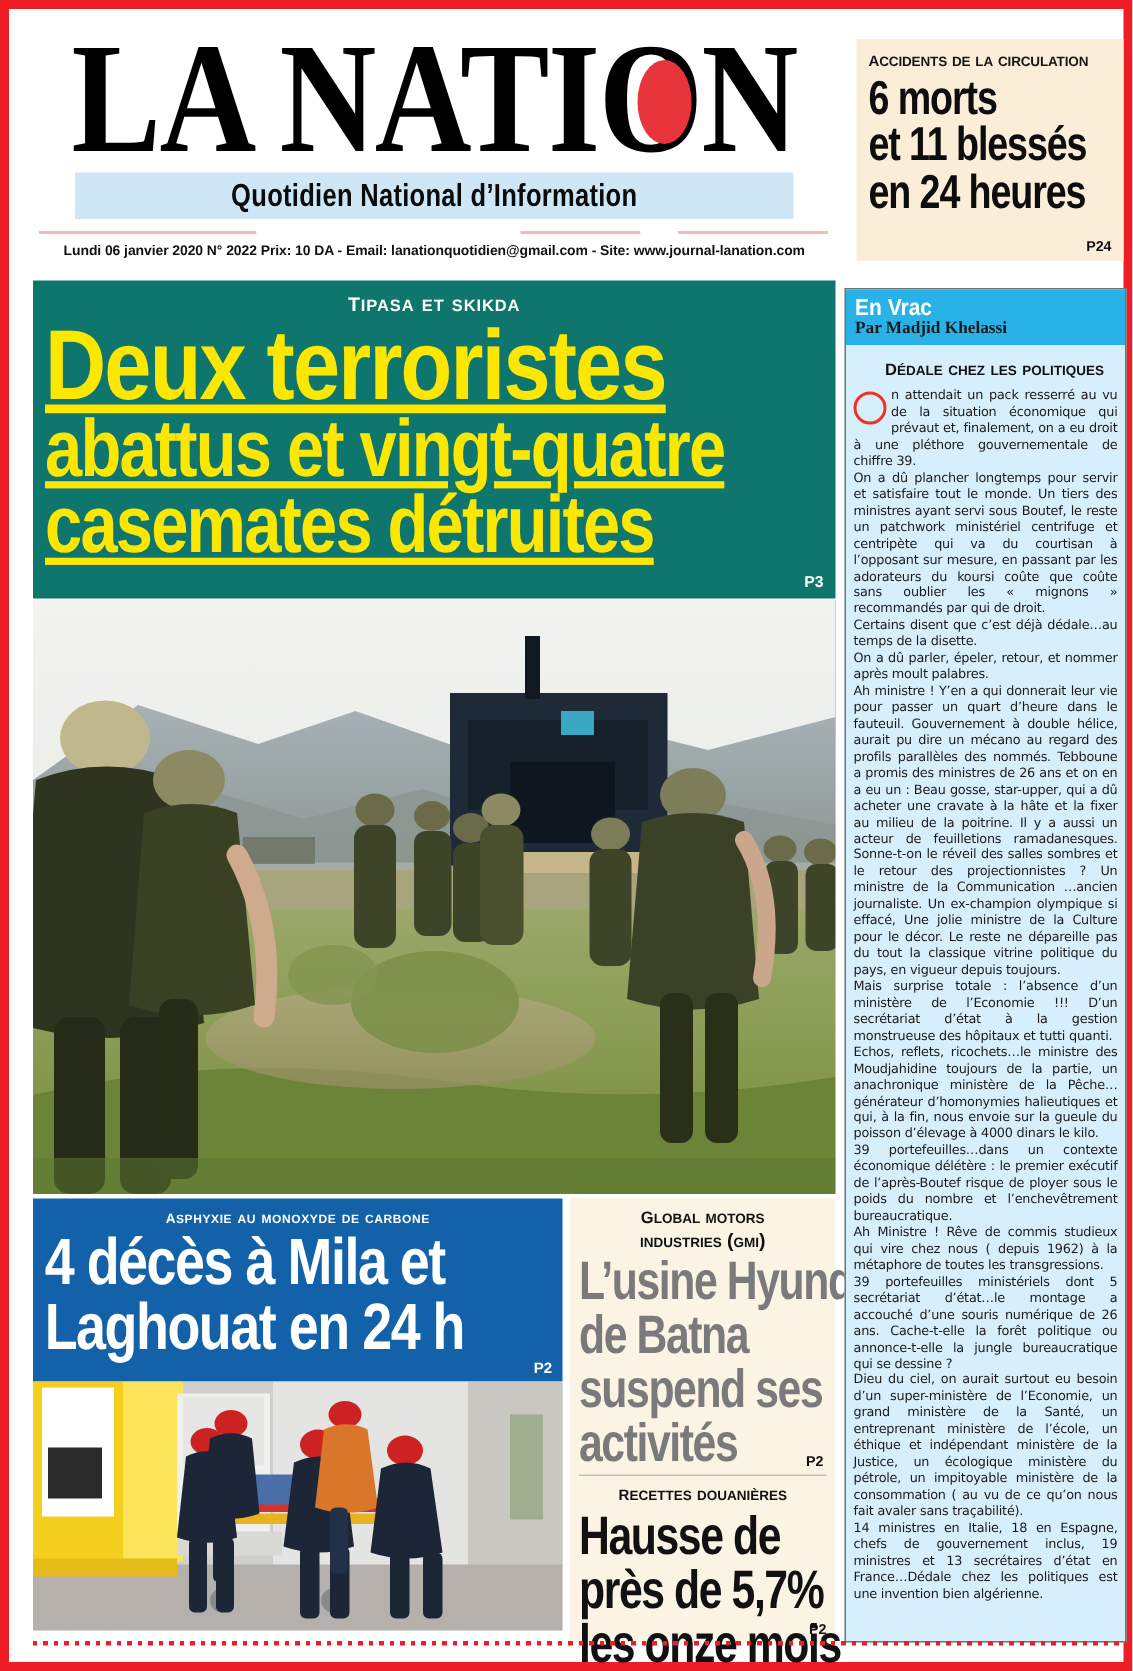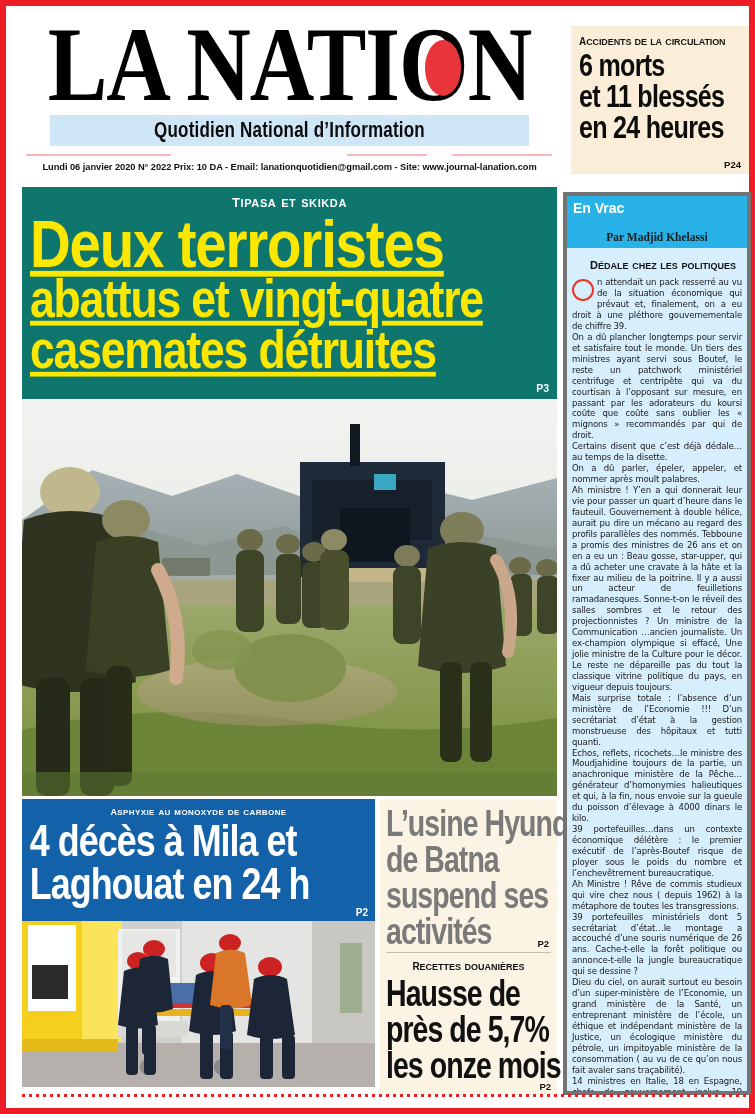--- a/index.html
+++ b/index.html
@@ -258,37 +258,37 @@
   .mc-page2 {
     position: absolute; right: 6px; bottom: 3px;
     font-size: 9.5px; font-weight: bold; color: #111;
   }
   
   .envrac {
     position: absolute;
     left: 557px; top: 186px;
     width: 188px; height: 903px;
     background: #d7eefc;
-    border: 4px solid #737373;
+    border: 1px solid #737373;
     overflow: hidden;
   }
   .ev-band {
     background: #29b2e8;
     padding: 3px 6px 5px 6px;
   }
   .ev-title {
     color: #ffffff;
     font-weight: bold;
     font-size: 14px;
     transform: scaleY(1.1);
     transform-origin: left top;
   }
   .ev-author {
-    text-align: center;
-    margin-top: 16px;
+    text-align: left;
+    margin-top: 1px;
     font-family: "Liberation Serif", serif;
     font-weight: bold;
     font-size: 11.5px;
     color: #1b1b1b;
   }
   .ev-head {
     text-align: center;
     font-weight: bold;
     font-size: 13.2px;
     color: #111;
@@ -510,20 +510,24 @@
         <ellipse cx="248" cy="46" rx="12" ry="10" fill="#cc2222"></ellipse>
         <path d="M232 58 q17 -8 33 0 l8 56 q-24 8 -48 0 Z"></path>
         <rect x="238" y="114" width="13" height="44" rx="4"></rect>
           <rect x="260" y="114" width="13" height="44" rx="4"></rect>
       </g>
     </svg>
   </div>
 
   <div class="midcol">
     <div>
+      <div class="mc-kicker">
+        <div>Global Motors</div>
+        <div>Industries (GMI)</div>
+      </div>
       <div class="mc-head-grey">
         <div>L’usine Hyundai</div>
         <div>de Batna</div>
         <div>suspend ses</div>
         <div>activités</div>
       </div>
       <div class="mc-page">P2</div>
     </div>
 
     <div class="mc-divider"></div>
@@ -545,21 +549,21 @@
       <div class="ev-title">En Vrac</div>
       <div class="ev-author">Par Madjid Khelassi</div>
     </div>
     <div class="ev-head">Dédale chez les politiques</div>
     <div class="ev-body">
       <span class="dropcap-o"></span>
       <div id="ev-paras">
           <p>n attendait un pack resserré au vu de la situation économique qui prévaut et, finalement, on a eu droit à une pléthore gouvernementale de chiffre 39.</p>
           <p>On a dû plancher longtemps pour servir et satisfaire tout le monde. Un tiers des ministres ayant servi sous Boutef, le reste un patchwork ministériel centrifuge et centripète qui va du courtisan à l’opposant sur mesure, en passant par les adorateurs du koursi coûte que coûte sans oublier les « mignons » recommandés par qui de droit.</p>
           <p>Certains disent que c’est déjà dédale…au temps de la disette.</p>
-          <p> On a dû parler, épeler, appeler, et nommer après moult palabres.</p>
+          <p> On a dû parler, épeler, retour, et nommer après moult palabres.</p>
           <p>Ah ministre ! Y’en a qui donnerait leur vie pour passer un quart d’heure dans le fauteuil. Gouvernement à double hélice, aurait pu dire un mécano au regard des profils parallèles des nommés. Tebboune a promis des ministres de 26 ans et on en a eu un : Beau gosse, star-upper, qui a dû acheter une cravate à la hâte et la fixer au milieu de la poitrine. Il y a aussi un acteur de feuilletions ramadanesques. Sonne-t-on le réveil des salles sombres et le retour des projectionnistes ? Un ministre de la Communication …ancien journaliste. Un ex-champion olympique si effacé, Une jolie ministre de la Culture pour le décor. Le reste ne dépareille pas du tout la classique vitrine politique du pays, en vigueur depuis toujours.</p>
           <p>Mais surprise totale : l’absence d’un ministère de l’Economie !!! D’un secrétariat d’état à la gestion monstrueuse des hôpitaux et tutti quanti.</p>
           <p>Echos, reflets, ricochets…le ministre des Moudjahidine toujours de la partie, un anachronique ministère de la Pêche…générateur d’homonymies halieutiques et qui, à la fin, nous envoie sur la gueule du poisson d’élevage à 4000 dinars le kilo.</p>
           <p>39 portefeuilles…dans un contexte économique délétère : le premier exécutif de l’après-Boutef risque de ployer sous le poids du nombre et l’enchevêtrement bureaucratique.</p>
           <p>Ah Ministre ! Rêve de commis studieux qui vire chez nous ( depuis 1962) à la métaphore de toutes les transgressions.</p>
           <p>39 portefeuilles ministériels dont 5 secrétariat d’état…le montage a accouché d’une souris numérique de 26 ans. Cache-t-elle la forêt politique ou annonce-t-elle la jungle bureaucratique qui se dessine ?</p>
           <p>Dieu du ciel, on aurait surtout eu besoin d’un super-ministère de l’Economie, un grand ministère de la Santé, un entreprenant ministère de l’école, un éthique et indépendant ministère de la Justice, un écologique ministère du pétrole, un impitoyable ministère de la consommation ( au vu de ce qu’on nous fait avaler sans traçabilité).</p>
           <p>14 ministres en Italie, 18 en Espagne, chefs de gouvernement inclus, 19 ministres et 13 secrétaires d’état en France…Dédale chez les politiques est une invention bien algérienne.</p>
         </div>
     </div>

